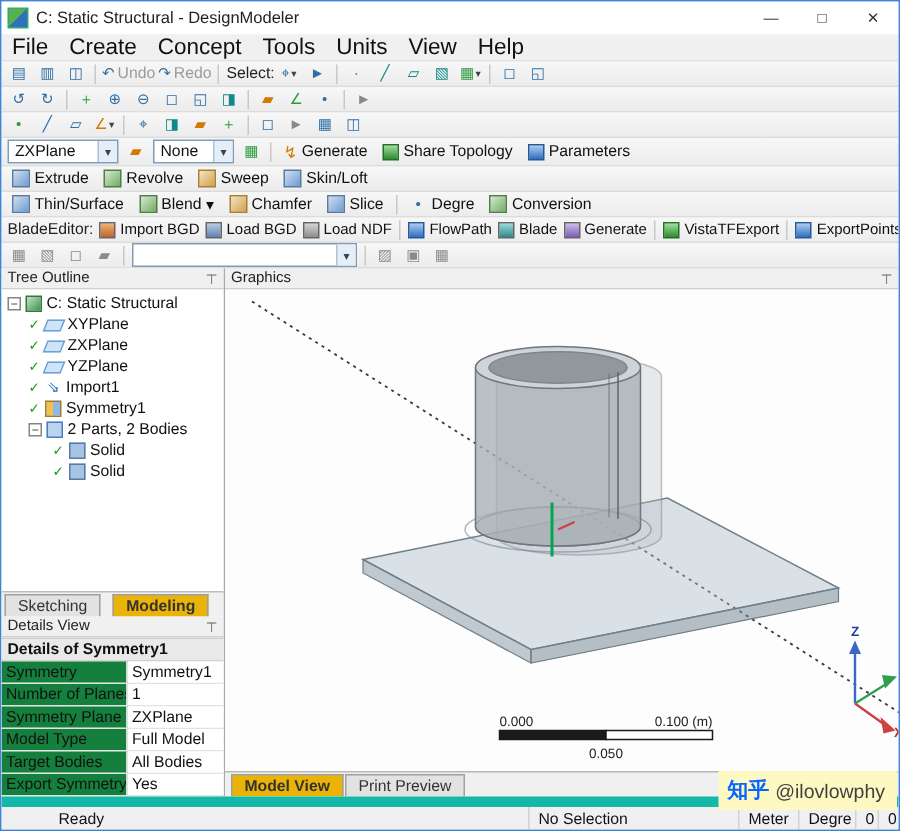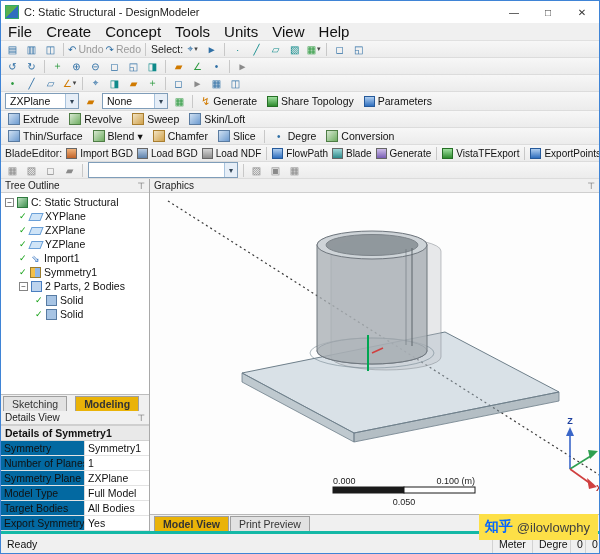--- a/index.html
+++ b/index.html
@@ -74,42 +74,42 @@
   .ltabs { height:17px; flex:0 0 17px; background:#f0f0f0; border-top:1px solid #bdbdbd;
            display:flex; align-items:flex-end; padding:0 2px; gap:8px; }
   .ltab { padding:1px 8px 1px; font-size:10.5px; background:#e2e2e2; border:1px solid #9f9f9f; border-bottom:none; color:#333; }
   .ltab.active { background:#eab308; font-weight:bold; }
 
   
   .details { flex:0 0 105px; border-top:1px solid #cfcfcf; font-size:10.5px; background:#fff; }
   .dhead { height:15px; background:#e9e9e9; border-bottom:1px solid #d2d2d2; display:flex;
            align-items:center; padding:0 4px; font-weight:bold; }
   .drow { height:15px; display:flex; border-bottom:1px solid #e3e3e3; }
-  .dlabel { width:84px; flex:0 0 84px; background:#0369a1; border-right:1px solid #dadada;
+  .dlabel { width:84px; flex:0 0 84px; background:#15803d; border-right:1px solid #dadada;
             padding:1px 3px; overflow:hidden; white-space:nowrap; }
   .dvalue { flex:1; padding:1px 3px; background:#fff; overflow:hidden; white-space:nowrap; }
 
   
   .viewport { flex:1; position:relative; background:#fdfdfd; min-height:0; }
   .viewport svg { position:absolute; inset:0; }
 
   
   .vtabs { height:17px; flex:0 0 17px; background:#f0f0f0; border-top:1px solid #b8b8b8;
            display:flex; align-items:flex-end; padding:0 4px; gap:1px; }
 
   
-  .status { height:22px; flex:0 0 22px; background:#f0f0f0; border-top:3px solid #14b8a6;
-            display:flex; align-items:stretch; font-size:10.5px; }
+  .status { height:22px; flex:0 0 22px; background:#f0f0f0; border-top:7px solid #14b8a6;
+            display:flex; align-items:stretch; font-size:10.5px;padding-left:32px; }
   .scell { display:flex; align-items:center; padding:0 6px; border-left:1px solid #d2d2d2; overflow:hidden; white-space:nowrap; }
   .scell:first-child { border-left:none; }
   .grow { flex:1; } .w140 { width:140px; flex:0 0 140px; } .w38{width:40px;flex:0 0 40px;}
   .w36 { width:38px; flex:0 0 38px; } .w14 { width:15px; flex:0 0 15px; } .w12 { width:14px; flex:0 0 14px; }
 
   
-  .wm { position:absolute; right:1px; bottom:13px; height:26px; background:#fde047;
+  .wm { position:absolute; right:1px; bottom:13px; height:26px; background:#fef9c3;
         display:flex; align-items:center; gap:4px; padding:0 8px 0 6px; z-index:5; }
   .wm .brand { color:#0566ff; font-weight:bold; font-size:14px; }
   .wm .handle { color:#404040; font-size:13px; }
 </style>
 </head>
 <body>
 
 <div class="win">
 
   <div class="titlebar">
@@ -275,21 +275,21 @@
   </div>
 
   <div class="tb tb19">
     <div class="combo" style="width:74px">
       <span class="cval">ZXPlane</span>
       <span class="cdd">▾</span>
     </div>
     <span class="tbtn or">
         <span>▰</span>
       </span>
-    <div class="combo" style="width:66px">
+    <div class="combo" style="width:54px">
       <span class="cval">None</span>
       <span class="cdd">▾</span>
     </div>
     <span class="tbtn gn">
         <span>▦</span>
       </span>
     <span class="sep"></span>
     <button class="lbtn">
       <span class="or" style="font-size:11px">↯</span>
       <span>Generate</span>
@@ -572,20 +572,21 @@
 
       <div class="vtabs">
         <span class="ltab active">Model View</span>
         <span class="ltab">Print Preview</span>
       </div>
     </div>
   </div>
 
   <div class="status">
     <div class="scell grow">Ready</div>
+    <div class="scell w140">No Selection</div>
     <div class="scell w38">Meter</div>
     <div class="scell w36">Degre</div>
     <div class="scell w14">0</div>
     <div class="scell w12">0</div>
   </div>
 
   <div class="wm">
     <span class="brand">知乎</span>
     <span class="handle">@ilovlowphy</span>
   </div>

